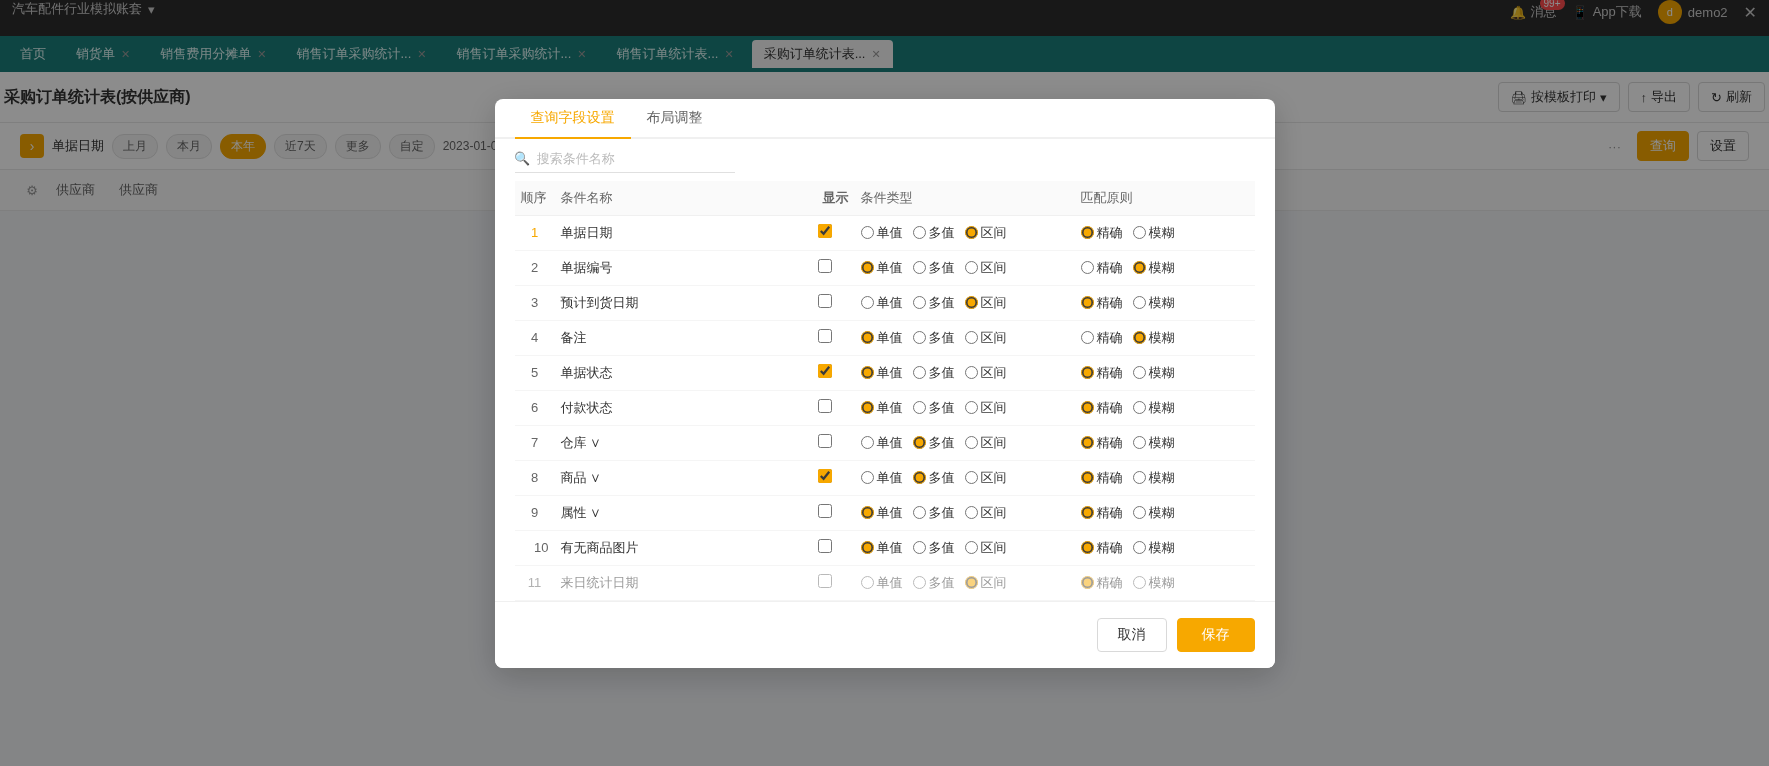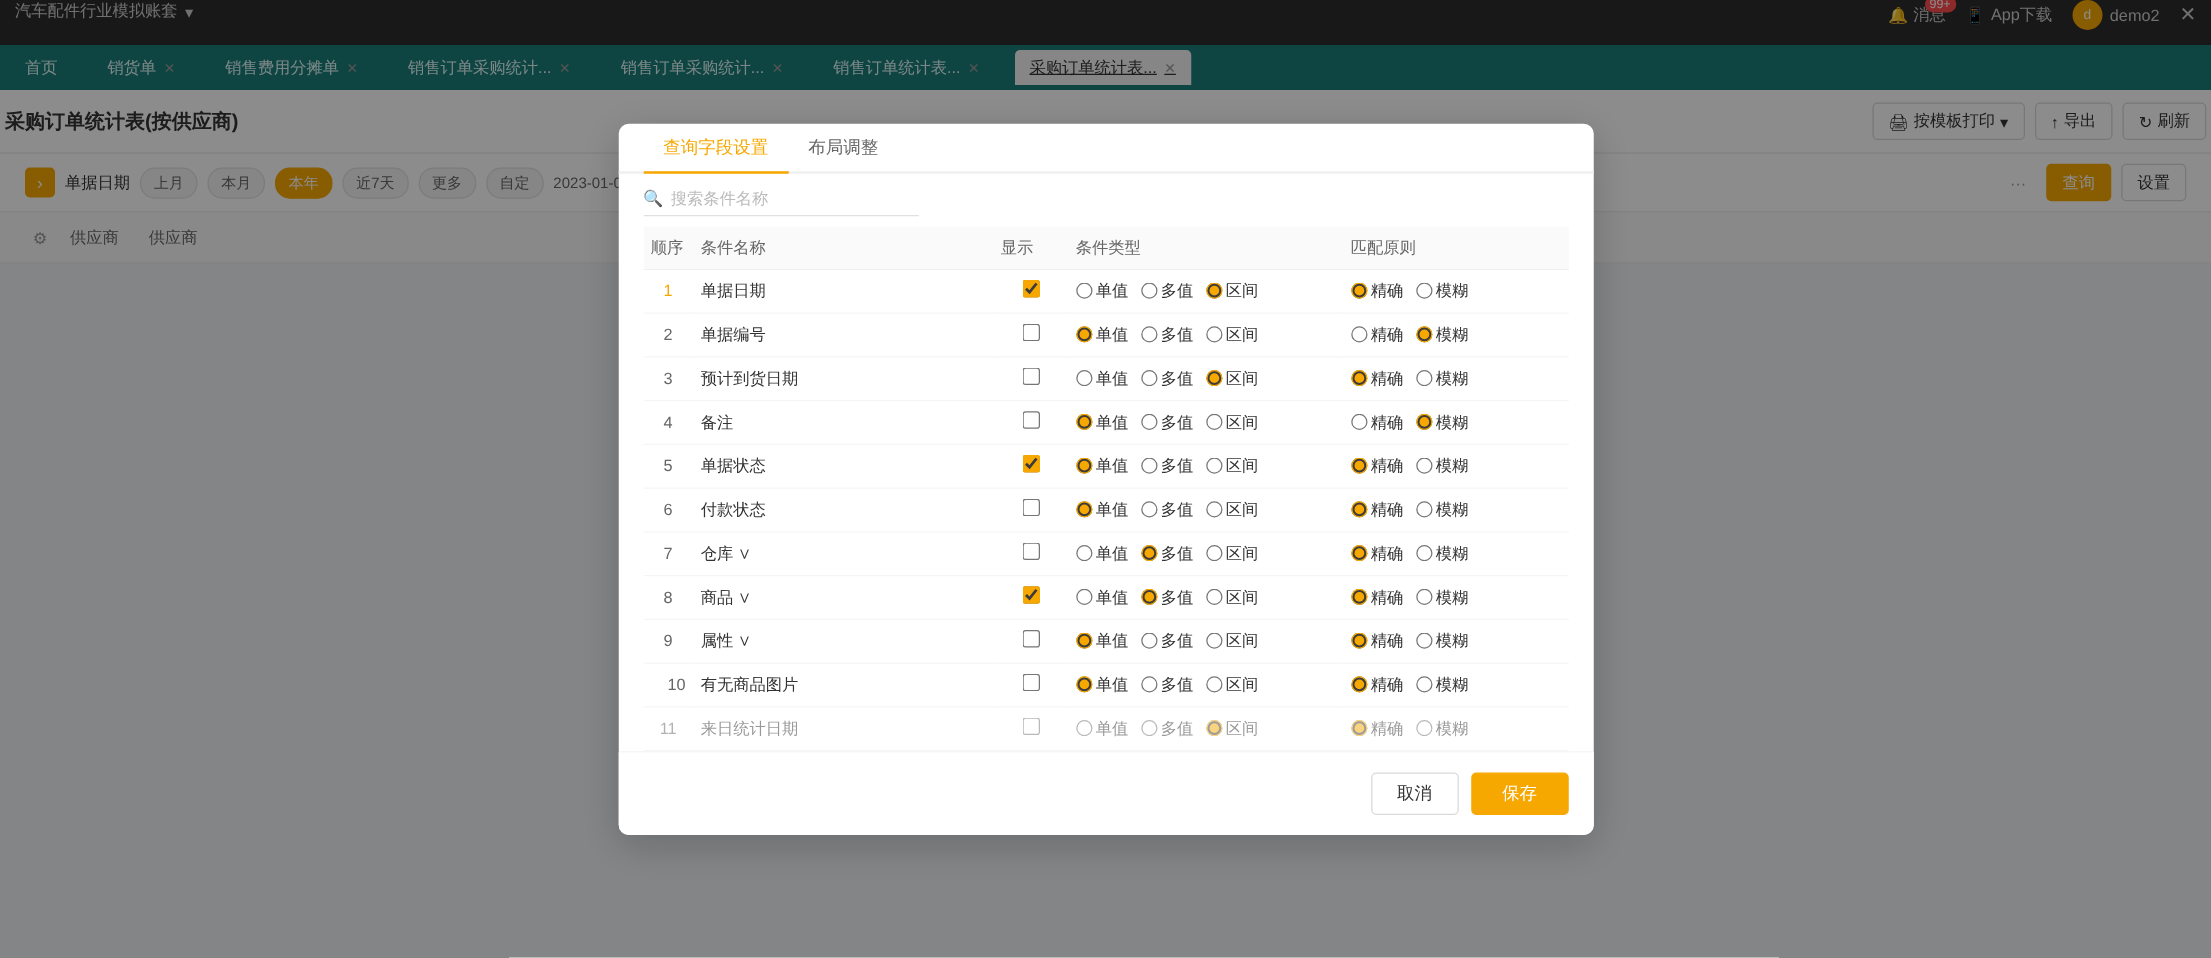--- a/index.html
+++ b/index.html
@@ -21,35 +21,35 @@
     .badge { background: #ff4d4f; color: #fff; border-radius: 8px; font-size: 10px; padding: 1px 4px; position: absolute; top: -6px; right: -8px; }
     .avatar { width: 24px; height: 24px; background: #f7a800; border-radius: 50%; display: inline-flex; align-items: center; justify-content: center; color: #fff; font-size: 11px; }
 
     
     .tab-bar {
       background: #1a7f7a;
       height: 36px;
       display: flex;
       align-items: center;
       padding: 0 8px;
-      gap: 16px;
+      gap: 6px;
     }
     .tab-item {
       height: 28px;
       padding: 0 12px;
       border-radius: 4px 4px 0 0;
       display: flex;
       align-items: center;
       gap: 6px;
       font-size: 13px;
       color: #e0f5f5;
       cursor: pointer;
       white-space: nowrap;
     }
-    .tab-item.active { background: #f5f5f5; color: #333; text-decoration: underline; }
+    .tab-item.active { background: #f5f5f5; color: #333; }
     .tab-close { font-size: 11px; color: #999; cursor: pointer; }
 
     
     .page-header {
       background: #fff;
       padding: 10px 4px;
       display: flex;
       align-items: center;
       justify-content: space-between;
       border-bottom: 1px solid #e8e8e8;
@@ -336,21 +336,21 @@
         <input type="text" placeholder="搜索条件名称" style="">
       </div>
     </div>
 
     <div class="dialog-table-wrap">
       <table class="dialog-table">
         <thead>
           <tr>
             <th>顺序</th>
             <th>条件名称</th>
-            <th style="text-align:left;">显示</th>
+            <th style="text-align:right;font-weight:bold;">显示</th>
             <th>条件类型</th>
             <th>匹配原则</th>
           </tr>
         </thead>
         <tbody id="conditions-tbody">
         <tr>
               <td class="td-order" style="color: rgb(247, 168, 0);">1</td>
               <td class="td-name">单据日期</td>
               <td class="td-show check-item" style="text-align: center;"><input type="checkbox" checked="" style=""></td>
               <td class="td-type">

